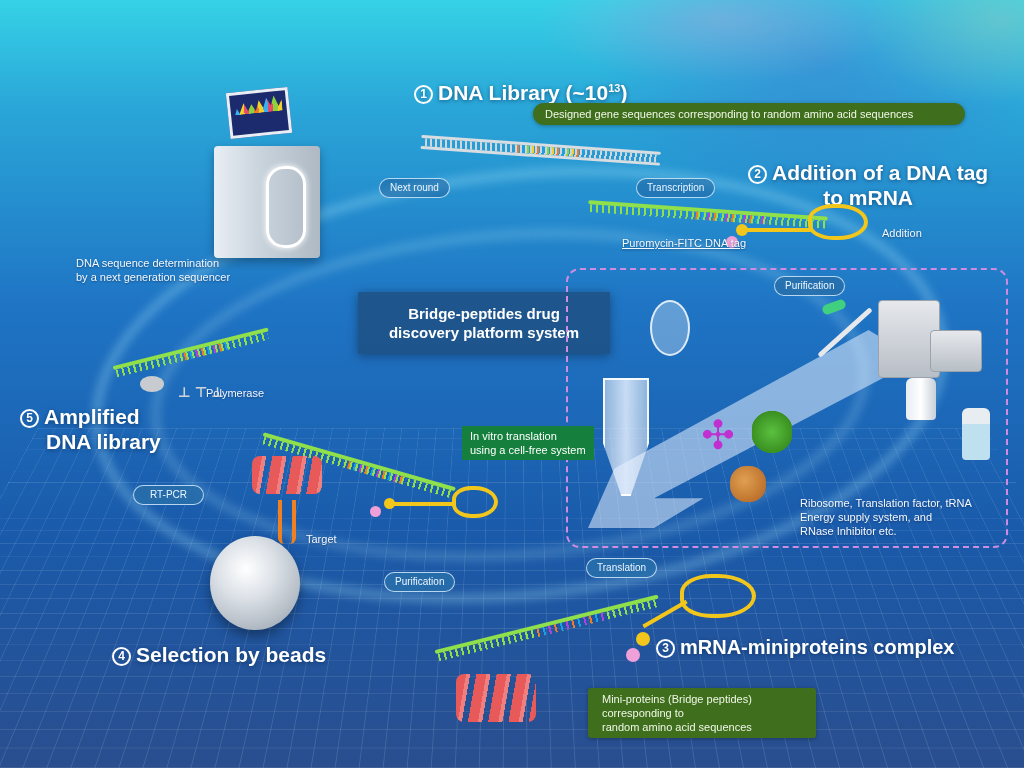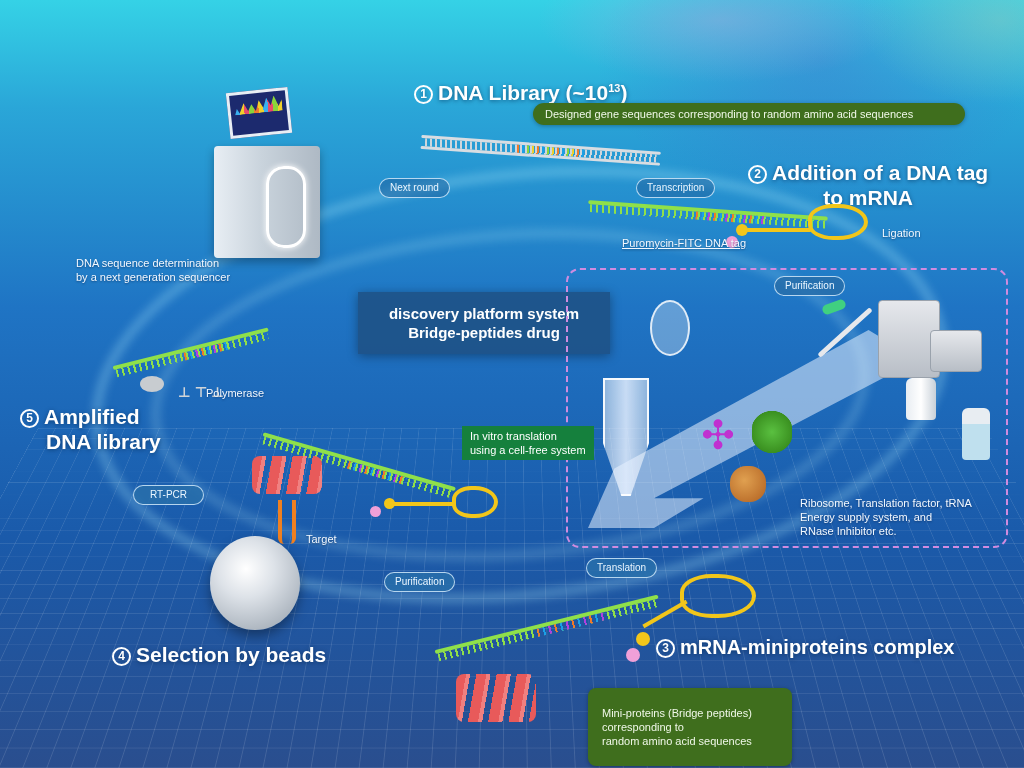--- a/index.html
+++ b/index.html
@@ -186,25 +186,25 @@
 <div class="strand" style="left:588px; top:200px; width:240px; height:12px; transform: rotate(4deg);">
   <div class="bb"></div>
     <div class="teeth"></div>
     <div class="cteeth"></div>
 </div>
 <div class="loop" style="left:808px; top:204px; width:60px; height:36px;"></div>
 <div class="abs" style="left:746px; top:228px; width:66px; height:4px; background:#f2c61a; border-radius:2px;"></div>
 <div class="dot" style="left:736px; top:224px; width:12px; height:12px; background:#f2c61a;"></div>
 <div class="dot" style="left:726px; top:236px; width:12px; height:12px; background:#f0a0d8;"></div>
 <div class="label" style="left:622px; top:236px;text-decoration:underline;"><span>Puromycin-FITC DNA tag</span></div>
-<div class="label" style="left:882px; top:226px;"><span>Ligation</span></div>
+<div class="label" style="left:882px; top:226px;"><span>Addition</span></div>
 
 <div class="center-box" style="left:358px; top:292px; width:252px;">
+  <div>Bridge-peptides drug</div>
   <div>discovery platform system</div>
-  <div>Bridge-peptides drug</div>
 </div>
 
 <div class="dashed-region" style="left:566px; top:268px; width:442px; height:280px;"></div>
 <div class="arrow-band" style="left:588px; top:330px; width:330px; height:198px;"></div>
 <div class="tube" style="left:603px; top:378px; width:46px; height:118px;"></div>
 <div class="abs" style="left:650px; top:300px; width:40px; height:56px; border:2px solid rgba(255,255,255,0.8); border-radius:50%; background:rgba(255,255,255,0.3);"></div>
 <div class="abs" style="left:690px; top:410px; width:56px; height:50px; color:#c030d0; font-size:40px; line-height:50px; text-align:center;">✣</div>
 <div class="abs" style="left:752px; top:410px; width:40px; height:44px; background:radial-gradient(circle, #5ac040 0%, #3a9020 70%, transparent 72%); border-radius:40%;"></div>
 <div class="abs" style="left:730px; top:466px; width:36px; height:36px; background:radial-gradient(circle at 40% 40%, #e0a050, #b06020); border-radius:45%;"></div>
 <div class="abs" style="left:810px; top:330px; width:70px; height:5px; background:#e6e8ec; border-radius:3px; transform: rotate(-42deg);"></div>
@@ -259,17 +259,17 @@
     <div class="cteeth"></div>
 </div>
 <div class="loop" style="left:680px; top:574px; width:76px; height:44px;"></div>
 <div class="abs" style="left:640px; top:612px; width:50px; height:4px; background:#f2c61a; transform: rotate(-30deg);"></div>
 <div class="dot" style="left:636px; top:632px; width:14px; height:14px; background:#f2c61a;"></div>
 <div class="dot" style="left:626px; top:648px; width:14px; height:14px; background:#f0a0d8;"></div>
 <div class="helix" style="left:456px; top:674px; width:80px; height:48px;"></div>
 <div class="step-title" style="left:656px; top:636px; font-size:20px; line-height:22px;">
   <div><span class="num">3</span><span>mRNA-miniproteins complex</span></div>
 </div>
-<div class="green-box" style="left:588px; top:688px; width:204px; padding:18px 14px; border-radius:8px;">
+<div class="green-box" style="left:588px; top:688px; width:228px; padding:4px 14px; border-radius:3px;">
   <div>Mini-proteins (Bridge peptides)</div>
   <div>corresponding to</div>
   <div>random amino acid sequences</div>
 </div>
 
 </body></html>

